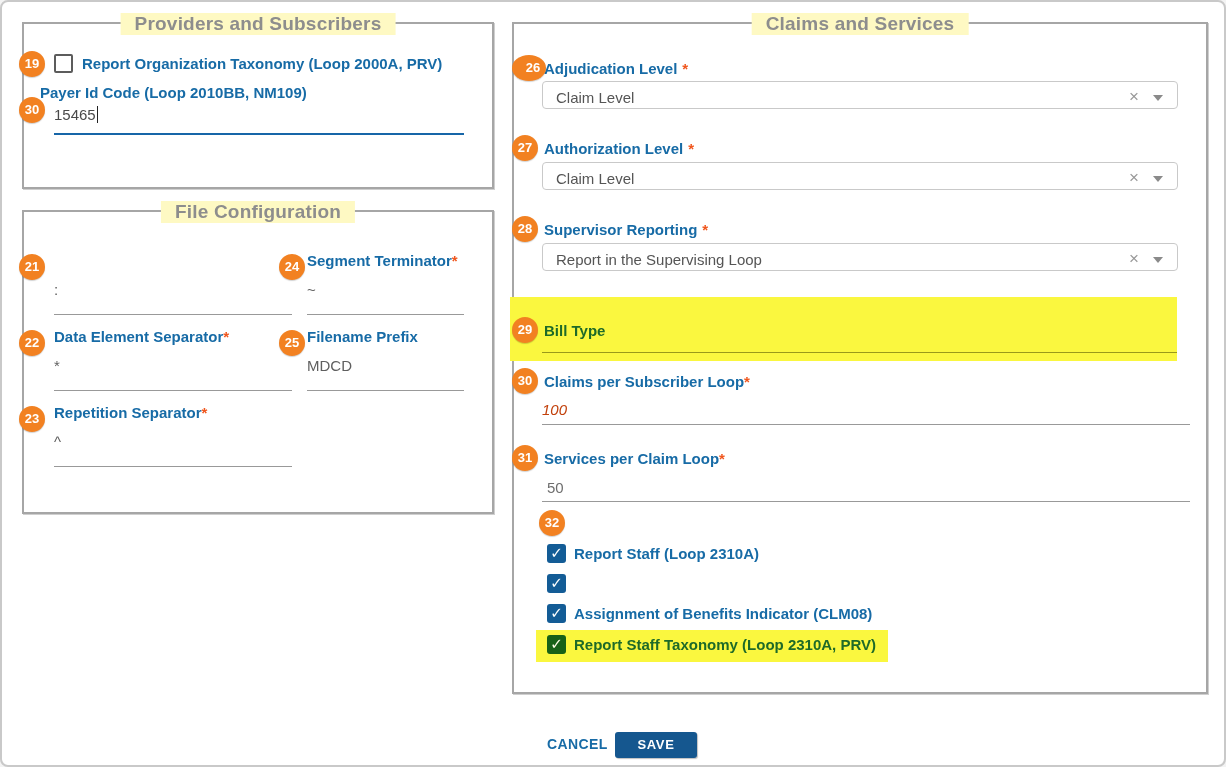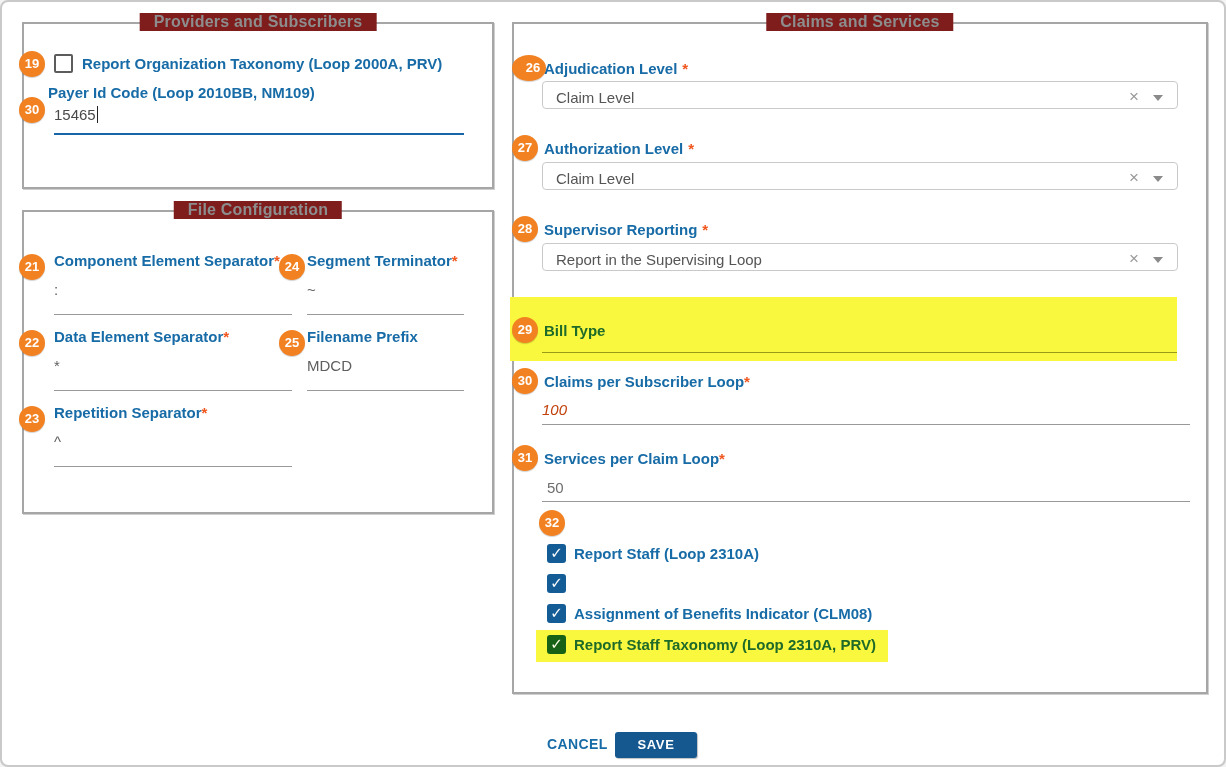--- a/index.html
+++ b/index.html
@@ -8,22 +8,22 @@
     background:#ffffff; border:2px solid #c9c9c9; border-radius:8px; overflow:hidden;
     margin:0 auto;
   }
   .fieldset {
     position:absolute; box-sizing:border-box;
     border:2px solid #a6a6a6; background:#ffffff;
     box-shadow:1px 1px 0 #cfcfcf;
   }
   .legend {
     position:absolute; top:-11px; left:50%; transform:translateX(-50%);
-    background:#7f1d1d; padding:0 14px; white-space:nowrap;
-    color:#8d8d8d; font-size:16px; font-weight:bold; letter-spacing:.2px;
+    background:#fef9c3; padding:0 14px; white-space:nowrap;
+    color:#8d8d8d; font-size:19px; font-weight:bold; letter-spacing:.2px;
   }
   .lbl { position:absolute; color:#176BA6; font-size:15px; font-weight:bold; white-space:nowrap; }
   .req { color:#f0561d; font-weight:bold; }
   .req.sp { margin-left:5px; }
   .val { position:absolute; color:#5f5f5f; font-size:15px; white-space:nowrap; }
   .uline { position:absolute; height:1px; background:#999999; }
   .uline.focus { height:2px; background:#1766A8; }
   .uline.olive { background:#99991a; }
   .caret-bar { display:inline-block; width:1px; height:17px; background:#222; vertical-align:text-bottom; margin-left:1px; }
   .badge {
@@ -72,29 +72,28 @@
 </style>
 </head>
 <body>
 
 <div class="frame">
 
   <div class="fieldset" style="left:20px; top:20px; width:472px; height:167px;">
     <span class="legend">Providers and Subscribers</span>
     <span class="cb" style="left:30px; top:30px;"></span>
     <span class="cblabel" style="left:58px; top:30px;">Report Organization Taxonomy (Loop 2000A, PRV)</span>
-    <span class="lbl" style="left:24px; top:60px;">Payer Id Code (Loop 2010BB, NM109)</span>
+    <span class="lbl" style="left:16px; top:60px;">Payer Id Code (Loop 2010BB, NM109)</span>
     <div class="val" style="left:30px; top:82px; color:#4a4a4a;"><span>15465</span><span class="caret-bar"></span></div>
     <div class="uline focus" style="left:30px; top:109px; width:410px;"></div>
   </div>
 
   <div class="fieldset" style="left:20px; top:208px; width:472px; height:304px;">
     <span class="legend">File Configuration</span>
 
-    <span class="lbl" style="left:30px; top:40px;"><span>Component Element Separator</span><span class="req">*</span></span>
     <span class="val" style="left:30px; top:69px;">:</span>
     <div class="uline" style="left:30px; top:102px; width:238px;"></div>
 
     <span class="lbl" style="left:283px; top:40px;"><span>Segment Terminator</span><span class="req">*</span></span>
     <span class="val" style="left:283px; top:69px;">~</span>
     <div class="uline" style="left:283px; top:102px; width:157px;"></div>
 
     <span class="lbl" style="left:30px; top:116px;"><span>Data Element Separator</span><span class="req">*</span></span>
     <span class="val" style="left:30px; top:145px;">*</span>
     <div class="uline" style="left:30px; top:178px; width:238px;"></div>

